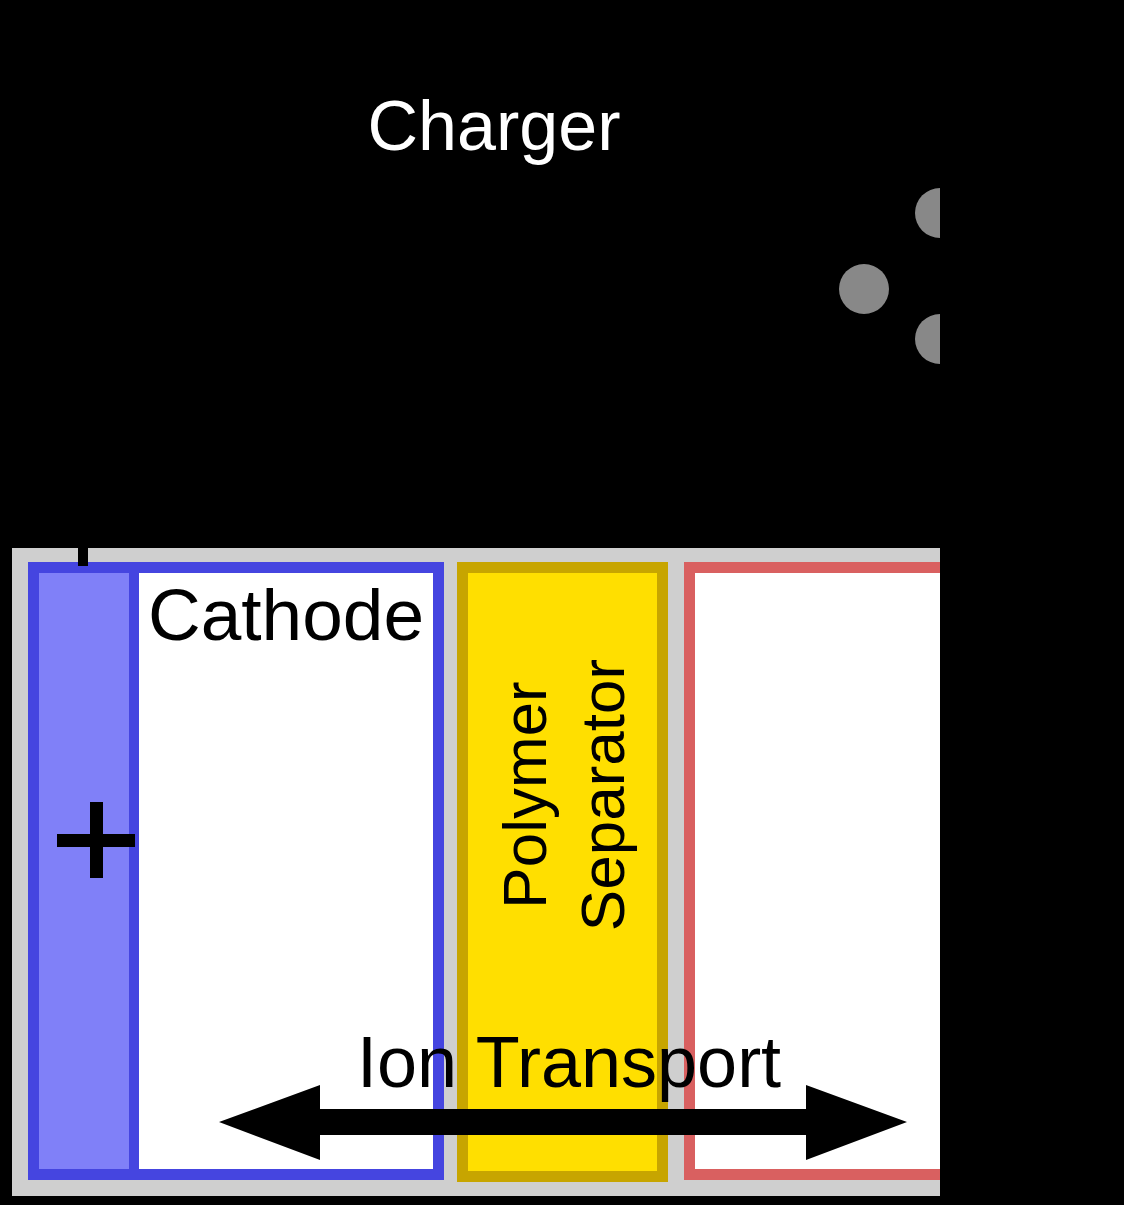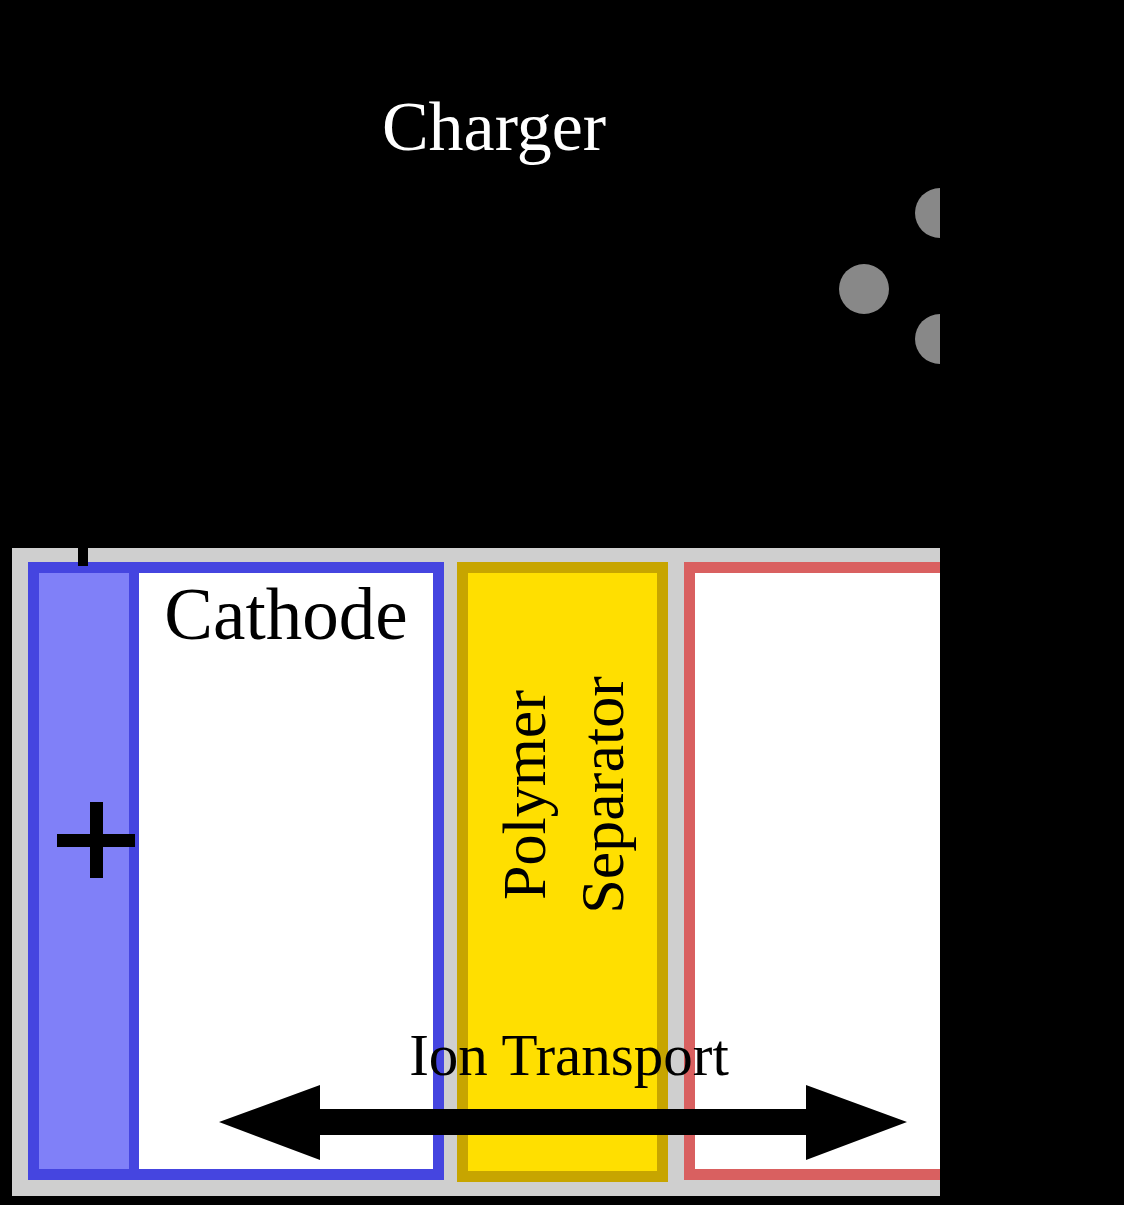--- a/index.html
+++ b/index.html
@@ -6,21 +6,21 @@
     margin: 0;
     padding: 0;
     background: #000;
   }
   .canvas {
     position: relative;
     width: 940px;
     height: 1205px;
     background: var(--background, #000000);
     overflow: hidden;
-    font-family: Liberation Serif, serif;
+    font-family: Liberation Sans, sans-serif;
   }
 
   
   .charger-label {
     position: absolute;
     left: 494px;
     top: 88px;
     transform: translateX(-50%);
     font-size: 70px;
     line-height: 1.1;
@@ -153,21 +153,21 @@
     height: 13px;
     background: #000;
   }
 
   
   .ion-transport-label {
     position: absolute;
     left: 569px;
     top: 1023px;
     transform: translateX(-50%);
-    font-size: 59px;
+    font-size: 72px;
     line-height: 1.1;
     color: var(--text-dark, #000000);
     white-space: nowrap;
     z-index: 5;
   }
   .ion-arrow {
     position: absolute;
     left: 200px;
     top: 1080px;
     z-index: 6;

